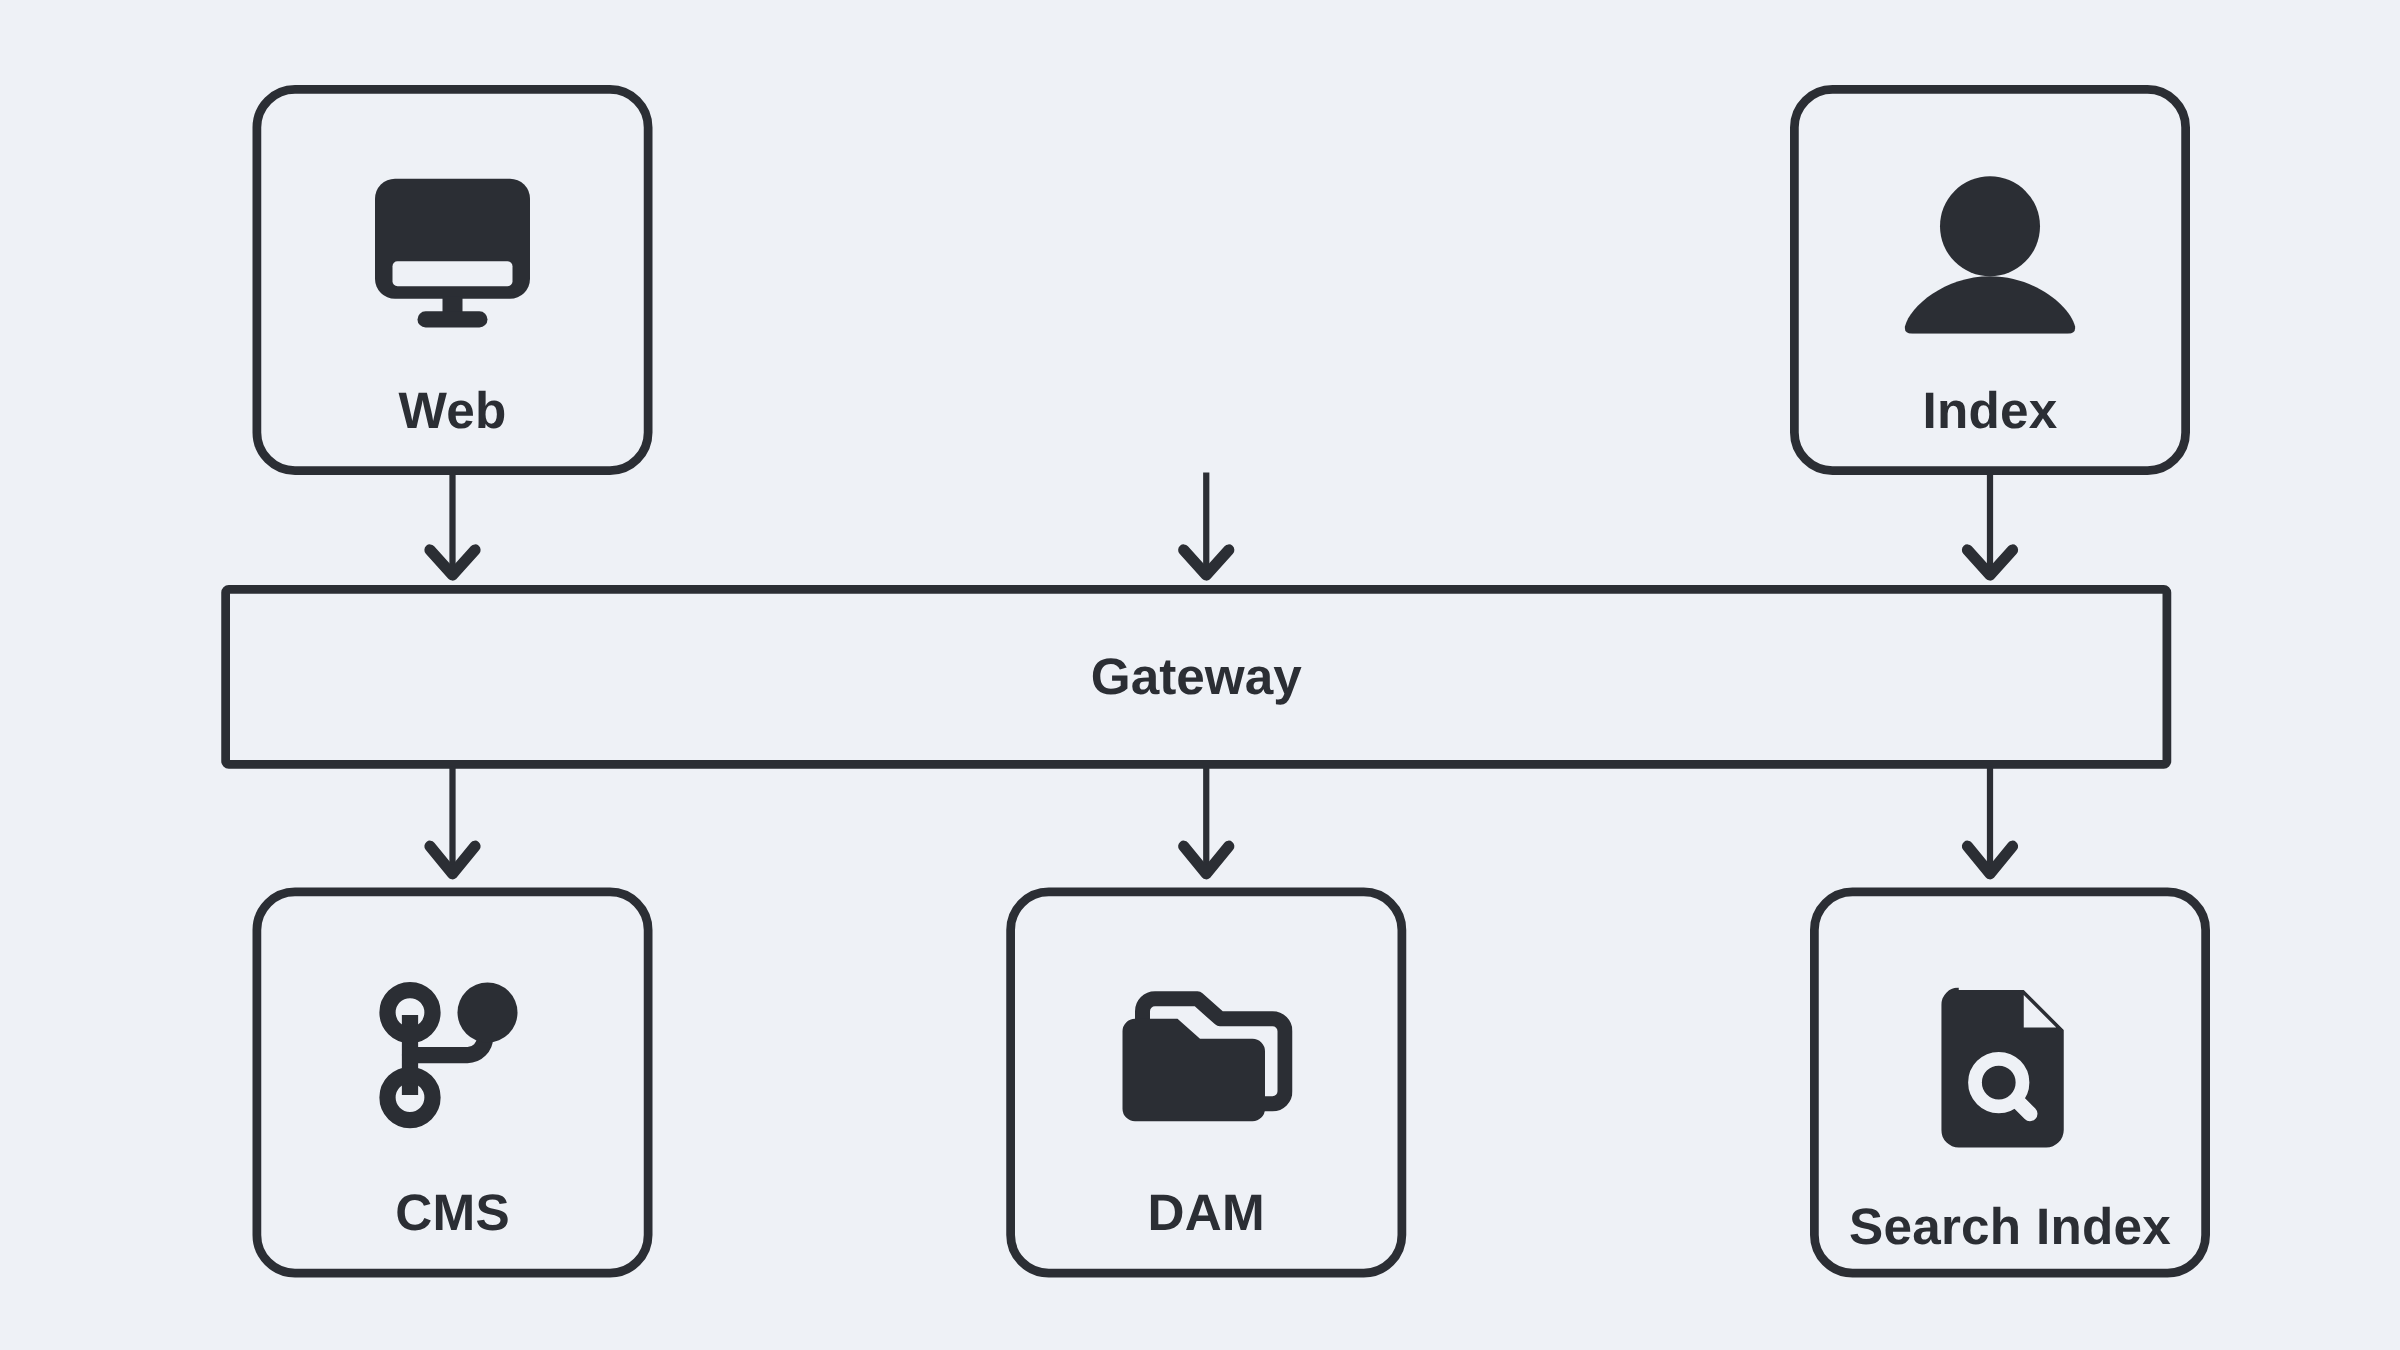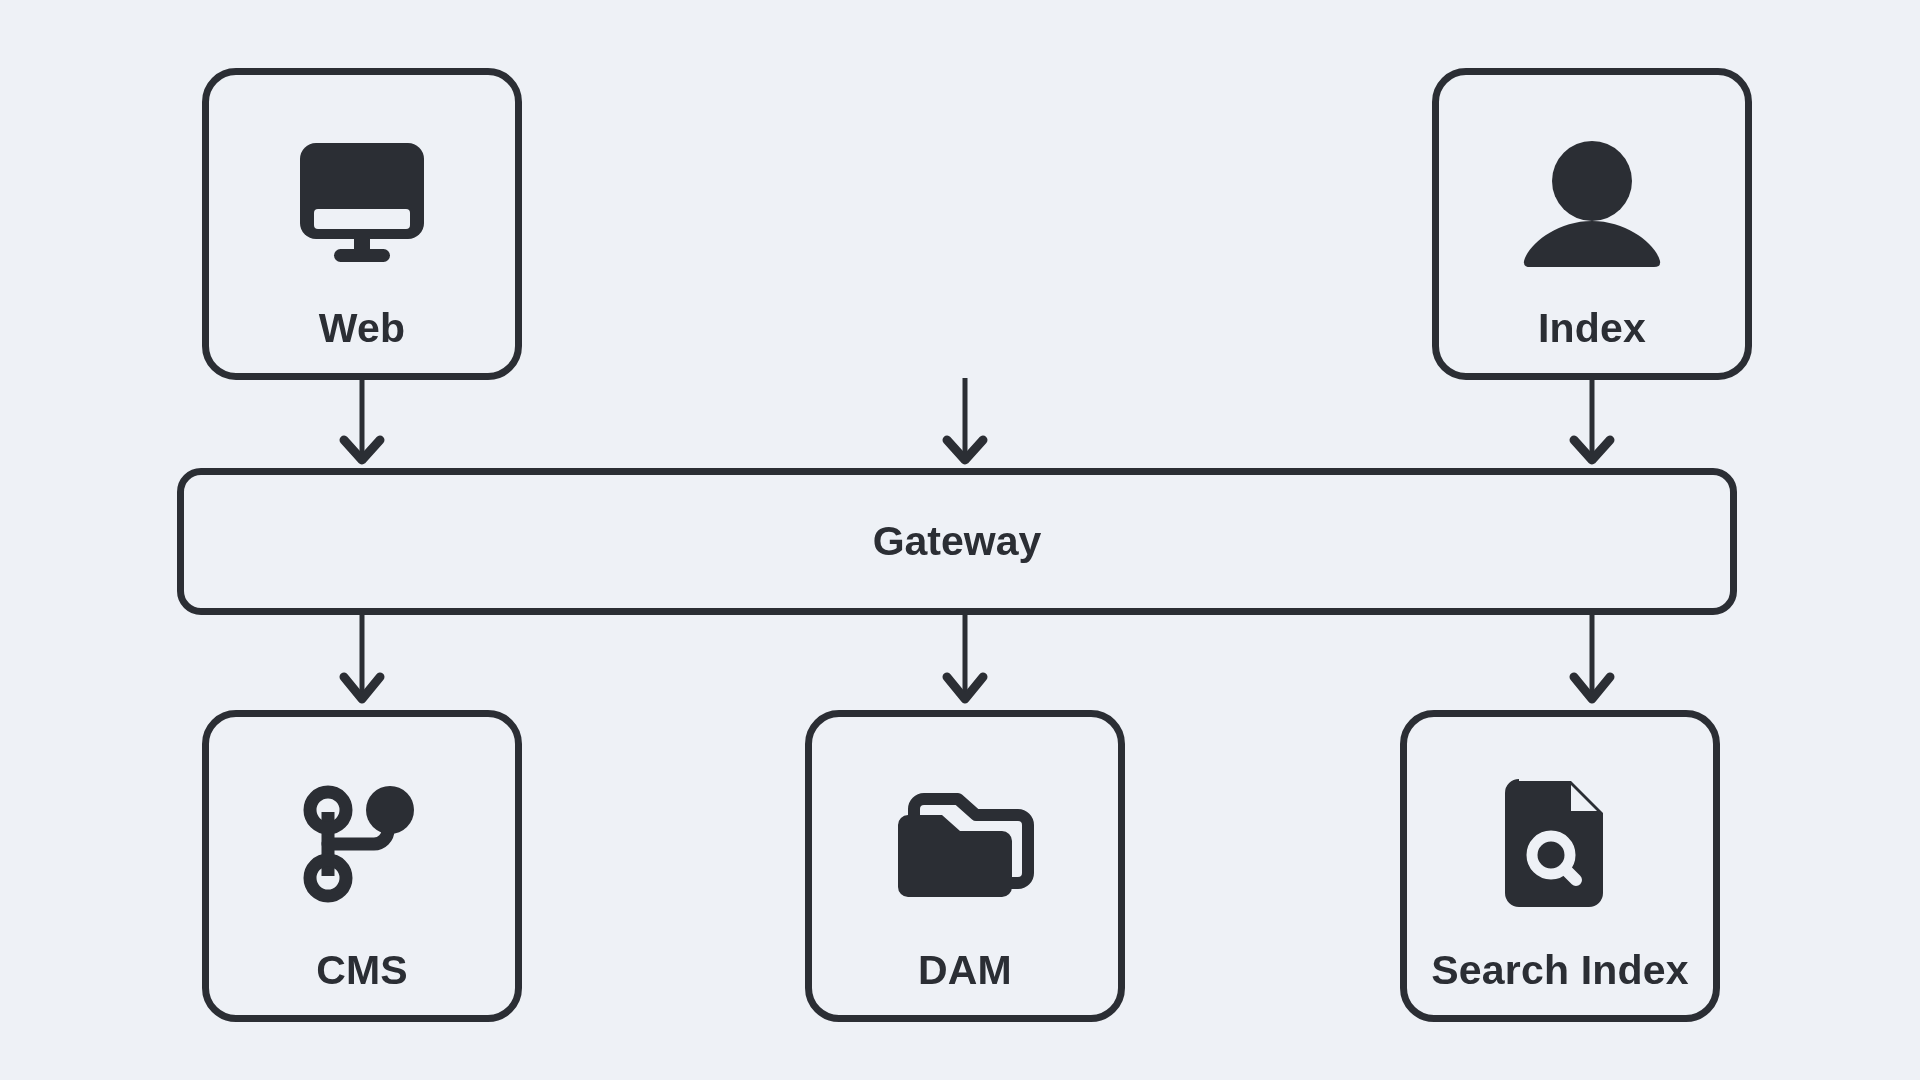--- a/index.html
+++ b/index.html
@@ -41,21 +41,21 @@
     font-weight: 600;
     color: #2b2e34;
     letter-spacing: 0.2px;
     margin-top: 28px;
     white-space: nowrap;
   }
   .bar {
     position: absolute;
     box-sizing: border-box;
     border: 7px solid #2b2e34;
-    border-radius: 24px;
+    border-radius: 6px;
     background: #eef1f6;
     display: flex;
     align-items: center;
     justify-content: center;
   }
   .bar .bar-label {
     font-size: 41px;
     font-weight: 600;
     color: #2b2e34;
     white-space: nowrap;
@@ -151,21 +151,21 @@
   <div class="node" style="left: 805px; top: 710px; width: 320px; height: 312px;">
     <div class="icon-wrap">
       <svg width="138" height="118" viewBox="0 0 138 118" aria-hidden="true">
         <path d="M28 14 h 34 l 18 16 h 42 a 10 10 0 0 1 10 10 v 48 a 10 10 0 0 1 -10 10 h -94 a 10 10 0 0 1 -10 -10 v -64 a 10 10 0 0 1 10 -10 z" fill="none" stroke="#2b2e34" stroke-width="12" stroke-linejoin="round"></path>
         <path d="M12 30 h 34 l 18 16 h 42 a 10 10 0 0 1 10 10 v 46 a 10 10 0 0 1 -10 10 h -94 a 10 10 0 0 1 -10 -10 v -62 a 10 10 0 0 1 10 -10 z" fill="#2b2e34"></path>
       </svg>
     </div>
     <div class="node-label">DAM</div>
   </div>
 
-  <div class="node" style="left: 1400px; top: 710px; width: 320px; height: 312px;">
+  <div class="node" style="left: 1448px; top: 710px; width: 320px; height: 312px; justify-content: center;">
     <div class="icon-wrap">
       <svg width="110" height="130" viewBox="0 0 110 130" aria-hidden="true">
         <path d="M14 2 h 52 l 32 32 v 80 a 14 14 0 0 1 -14 14 h -70 a 14 14 0 0 1 -14 -14 v -100 a 14 14 0 0 1 14 -14 z" fill="#2b2e34"></path>
         <path d="M66 6 v 26 h 26 z" fill="#eef1f6"></path>
         <circle cx="46" cy="76" r="19" fill="none" stroke="#eef1f6" stroke-width="11"></circle>
         <line x1="60" y1="90" x2="71" y2="101" stroke="#eef1f6" stroke-width="12" stroke-linecap="round"></line>
       </svg>
     </div>
     <div class="node-label">Search Index</div>
   </div>

